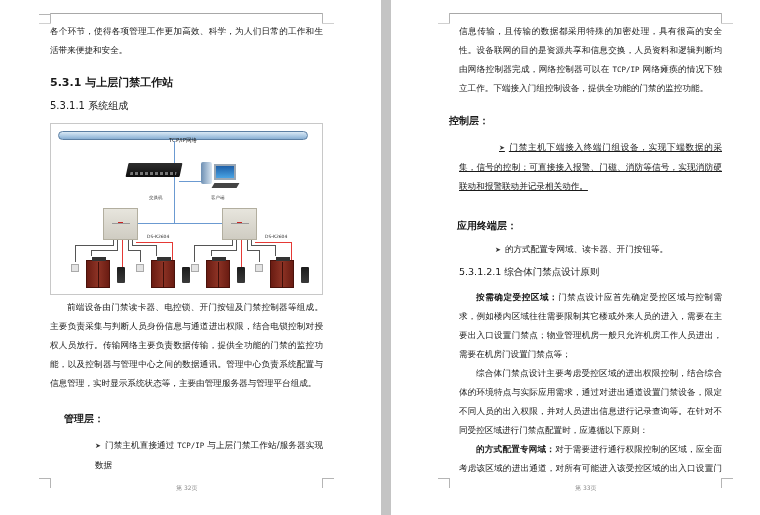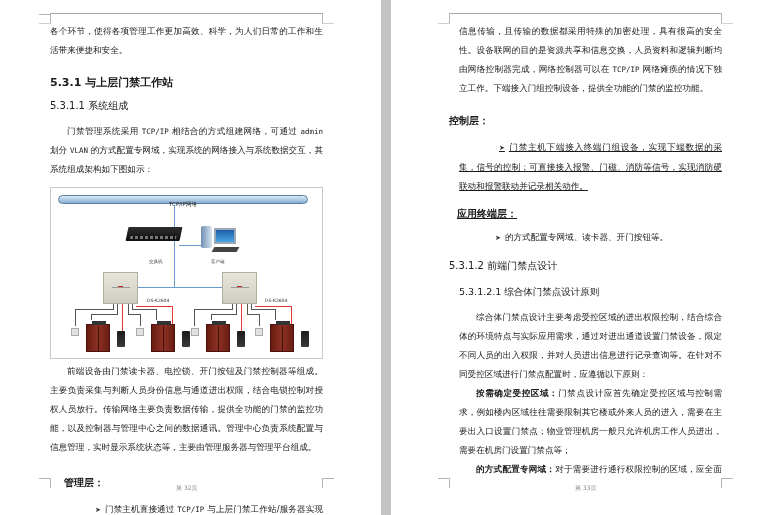--- a/index.html
+++ b/index.html
@@ -69,21 +69,20 @@
   <div class="mark" style="left:39px; top:23px; width:12px; height:1px; background:#d0d0d0;"></div>
   <div class="mark" style="left:322px; top:13px; width:1px; height:10px; background:#b5b5b5;"></div>
   <div class="mark" style="left:322px; top:23px; width:12px; height:1px; background:#d0d0d0;"></div>
 
   <div class="content">
     <p>各个环节，使得各项管理工作更加高效、科学，为人们日常的工作和生活带来便捷和安全。</p>
 
     <div class="h3">5.3.1 与上层门禁工作站</div>
     <div class="h4">5.3.1.1  系统组成</div>
 
-    <p class="indent"><span>门禁管理系统采用 </span><span class="mono">TCP/IP</span><span> 相结合的方式组建网络，可通过 </span><span class="mono">admin</span><span> 划分 </span><span class="mono">VLAN</span><span> 的方式配置专网域，实现系统的网络接入与系统数据交互，其系统组成架构如下图如示：</span></p>
 
     <div class="diagram">
       <div class="bus">
         <div class="bus-label">TCP/IP网络</div>
       </div>
       <div class="vline" style="left:123px; top:17px; height:82px;"></div>
       <div class="hline" style="left:128px; top:57px; width:24px;"></div>
       <div class="hline" style="left:86px; top:99px; width:85px;"></div>
 
       <div class="switch">
@@ -186,29 +185,28 @@
   <div class="mark" style="left:47px; top:23px; width:12px; height:1px; background:#d0d0d0;"></div>
   <div class="mark" style="left:330px; top:13px; width:1px; height:10px; background:#b5b5b5;"></div>
   <div class="mark" style="left:330px; top:23px; width:12px; height:1px; background:#d0d0d0;"></div>
 
   <div class="content">
     <p style="padding-left:10px;"><span>信息传输，且传输的数据都采用特殊的加密处理，具有很高的安全性。设备联网的目的是资源共享和信息交换，人员资料和逻辑判断均由网络控制器完成，网络控制器可以在 </span><span class="mono">TCP/IP</span><span> 网络瘫痪的情况下独立工作。下端接入门组控制设备，提供全功能的门禁的监控功能。</span></p>
 
     <div class="layer-title" style="margin-top:13px; padding-left:0;">控制层：</div>
     <p class="bullet-wrap" style="padding-left:10px;text-decoration:underline;"><span class="arrow">➤</span><span>门禁主机下端接入终端门组设备，实现下端数据的采集，信号的控制；可直接接入报警、门磁、消防等信号，实现消防硬联动和报警联动并记录相关动作。</span></p>
 
-    <div class="layer-title" style="margin-top:8px; padding-left:8px;text-decoration:underline;">应用终端层：</div>
+    <div class="layer-title" style="margin-top:20px; padding-left:8px;">应用终端层：</div>
     <p class="bullet" style="padding-left:46px; margin-top:-3px;"><span class="arrow">➤</span><span>的方式配置专网域、读卡器、开门按钮等。</span></p>
 
-    <div class="h4" style="margin-top:8px;">5.3.1.2  前端门禁点设计</div>
     <div class="h5">5.3.1.2.1  综合体门禁点设计原则</div>
 
+    <p class="indent" style="padding-left:10px;"><b class="lead">按需确定受控区域：</b><span>门禁点设计应首先确定受控区域与控制需求，例如楼内区域往往需要限制其它楼或外来人员的进入，需要在主要出入口设置门禁点；物业管理机房一般只允许机房工作人员进出，需要在机房门设置门禁点等；</span></p>
+
     <p class="indent" style="padding-left:10px;">综合体门禁点设计主要考虑受控区域的进出权限控制，结合综合体的环境特点与实际应用需求，通过对进出通道设置门禁设备，限定不同人员的出入权限，并对人员进出信息进行记录查询等。在针对不同受控区域进行门禁点配置时，应遵循以下原则：</p>
-
-    <p class="indent" style="padding-left:10px;"><b class="lead">按需确定受控区域：</b><span>门禁点设计应首先确定受控区域与控制需求，例如楼内区域往往需要限制其它楼或外来人员的进入，需要在主要出入口设置门禁点；物业管理机房一般只允许机房工作人员进出，需要在机房门设置门禁点等；</span></p>
     <p class="indent" style="padding-left:10px;"><b class="lead">的方式配置专网域：</b><span>对于需要进行通行权限控制的区域，应全面考虑该区域的进出通道，对所有可能进入该受控区域的出入口设置门禁点。</span></p>
 
   </div>
 
   <div style="position:absolute; left:0; top:478px; width:369px; height:37px; background:#fff;"></div>
   <div class="mark" style="left:58px; top:478px; width:1px; height:10px; background:#b5b5b5;"></div>
   <div class="mark" style="left:47px; top:478px; width:12px; height:1px; background:#b5b5b5;"></div>
   <div class="mark" style="left:330px; top:478px; width:1px; height:10px; background:#b5b5b5;"></div>
   <div class="mark" style="left:330px; top:478px; width:12px; height:1px; background:#b5b5b5;"></div>
   <div class="footer" style="left:184px;">第 33页</div>

